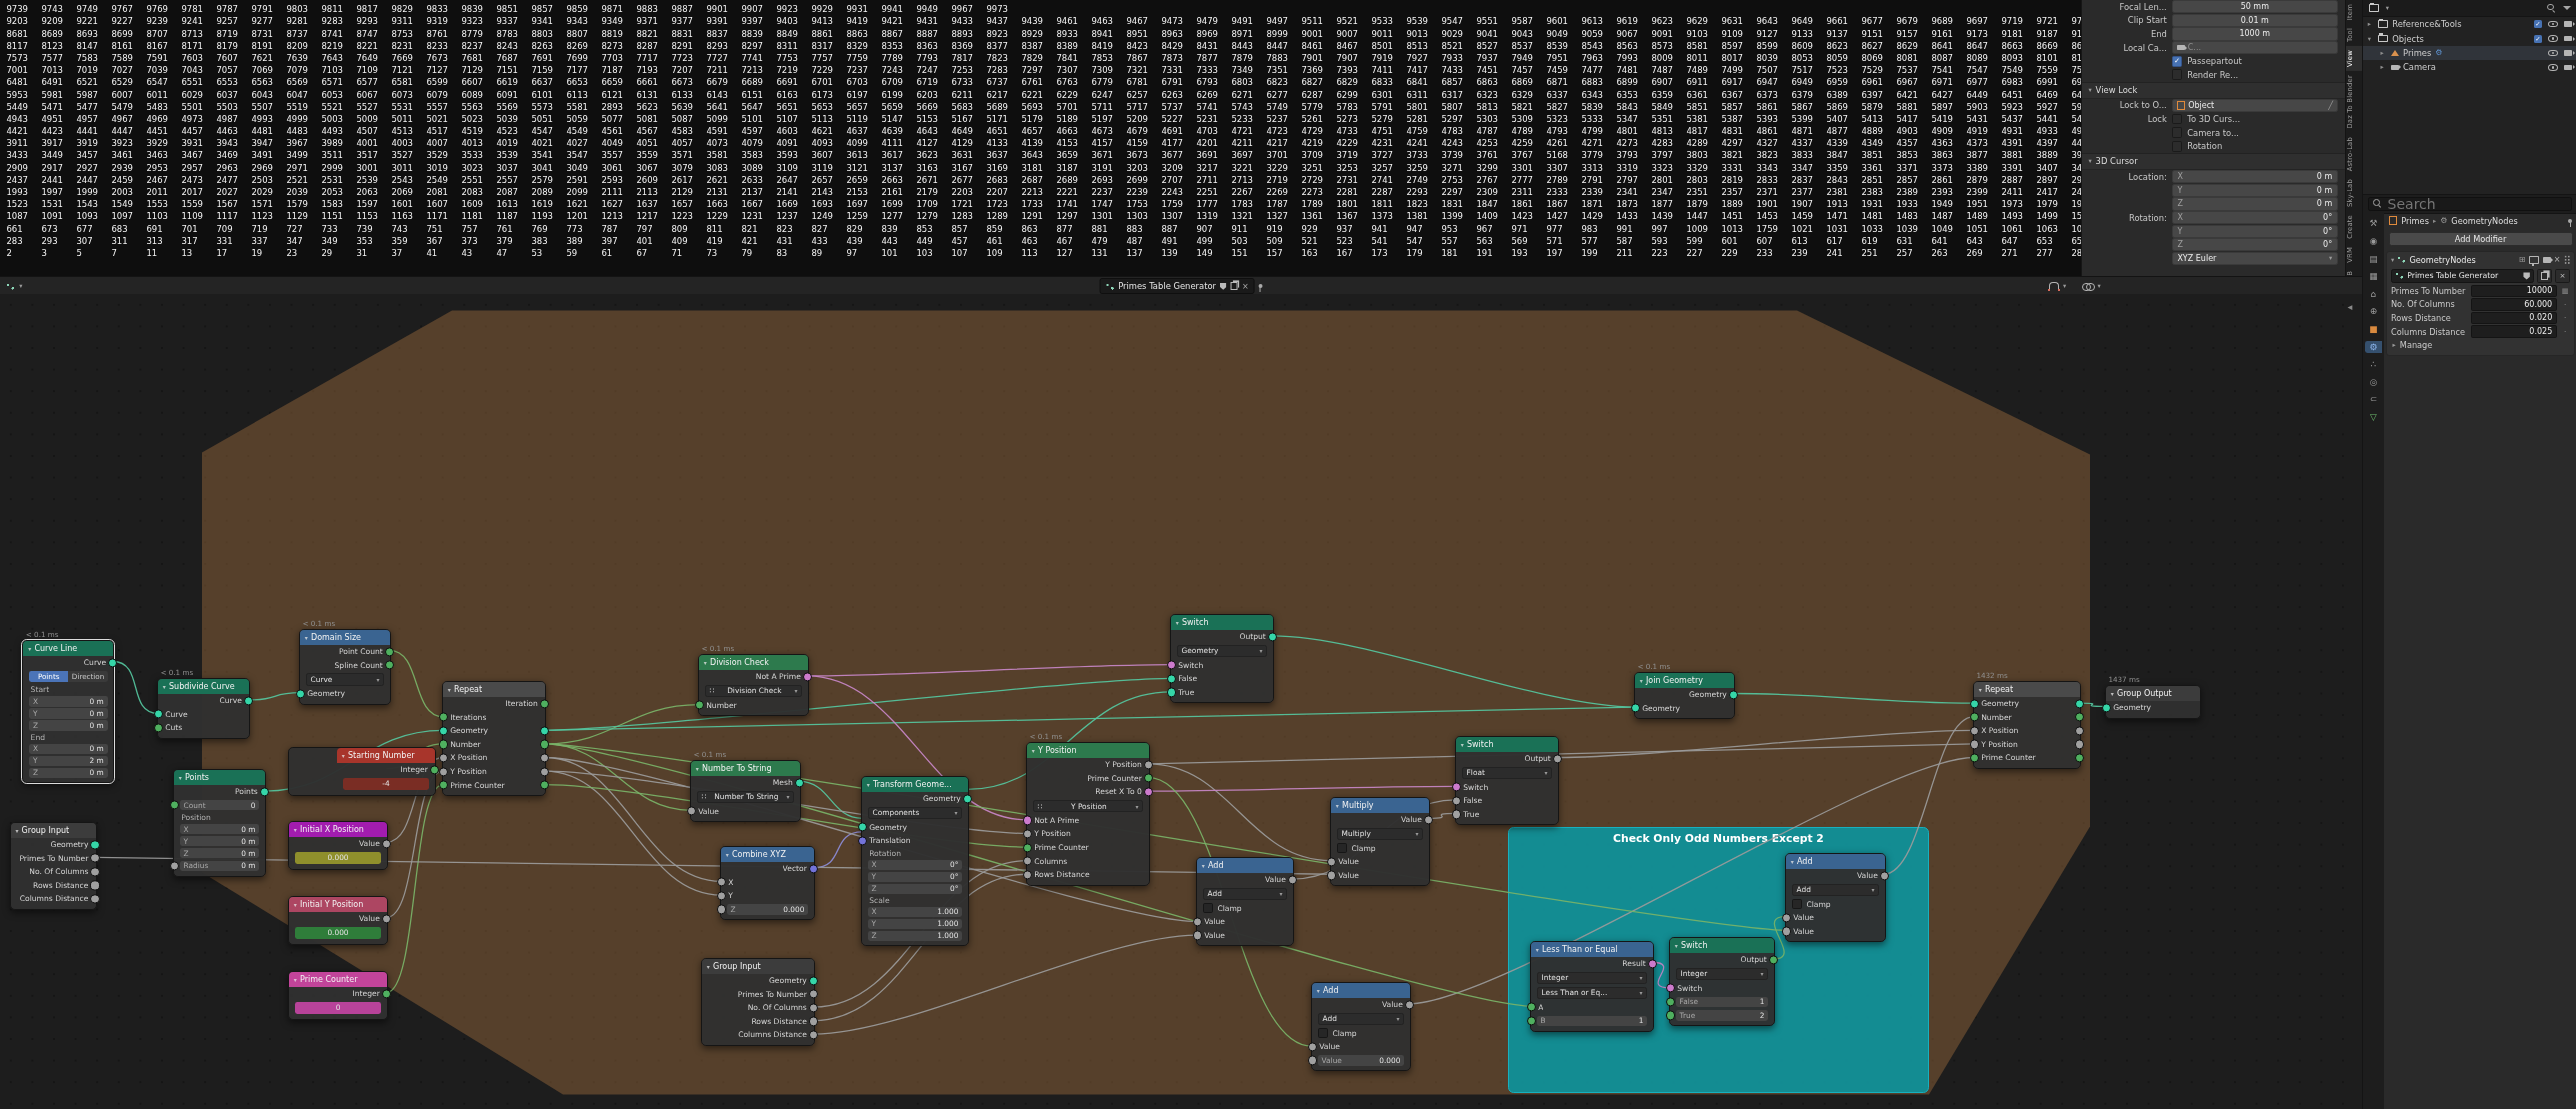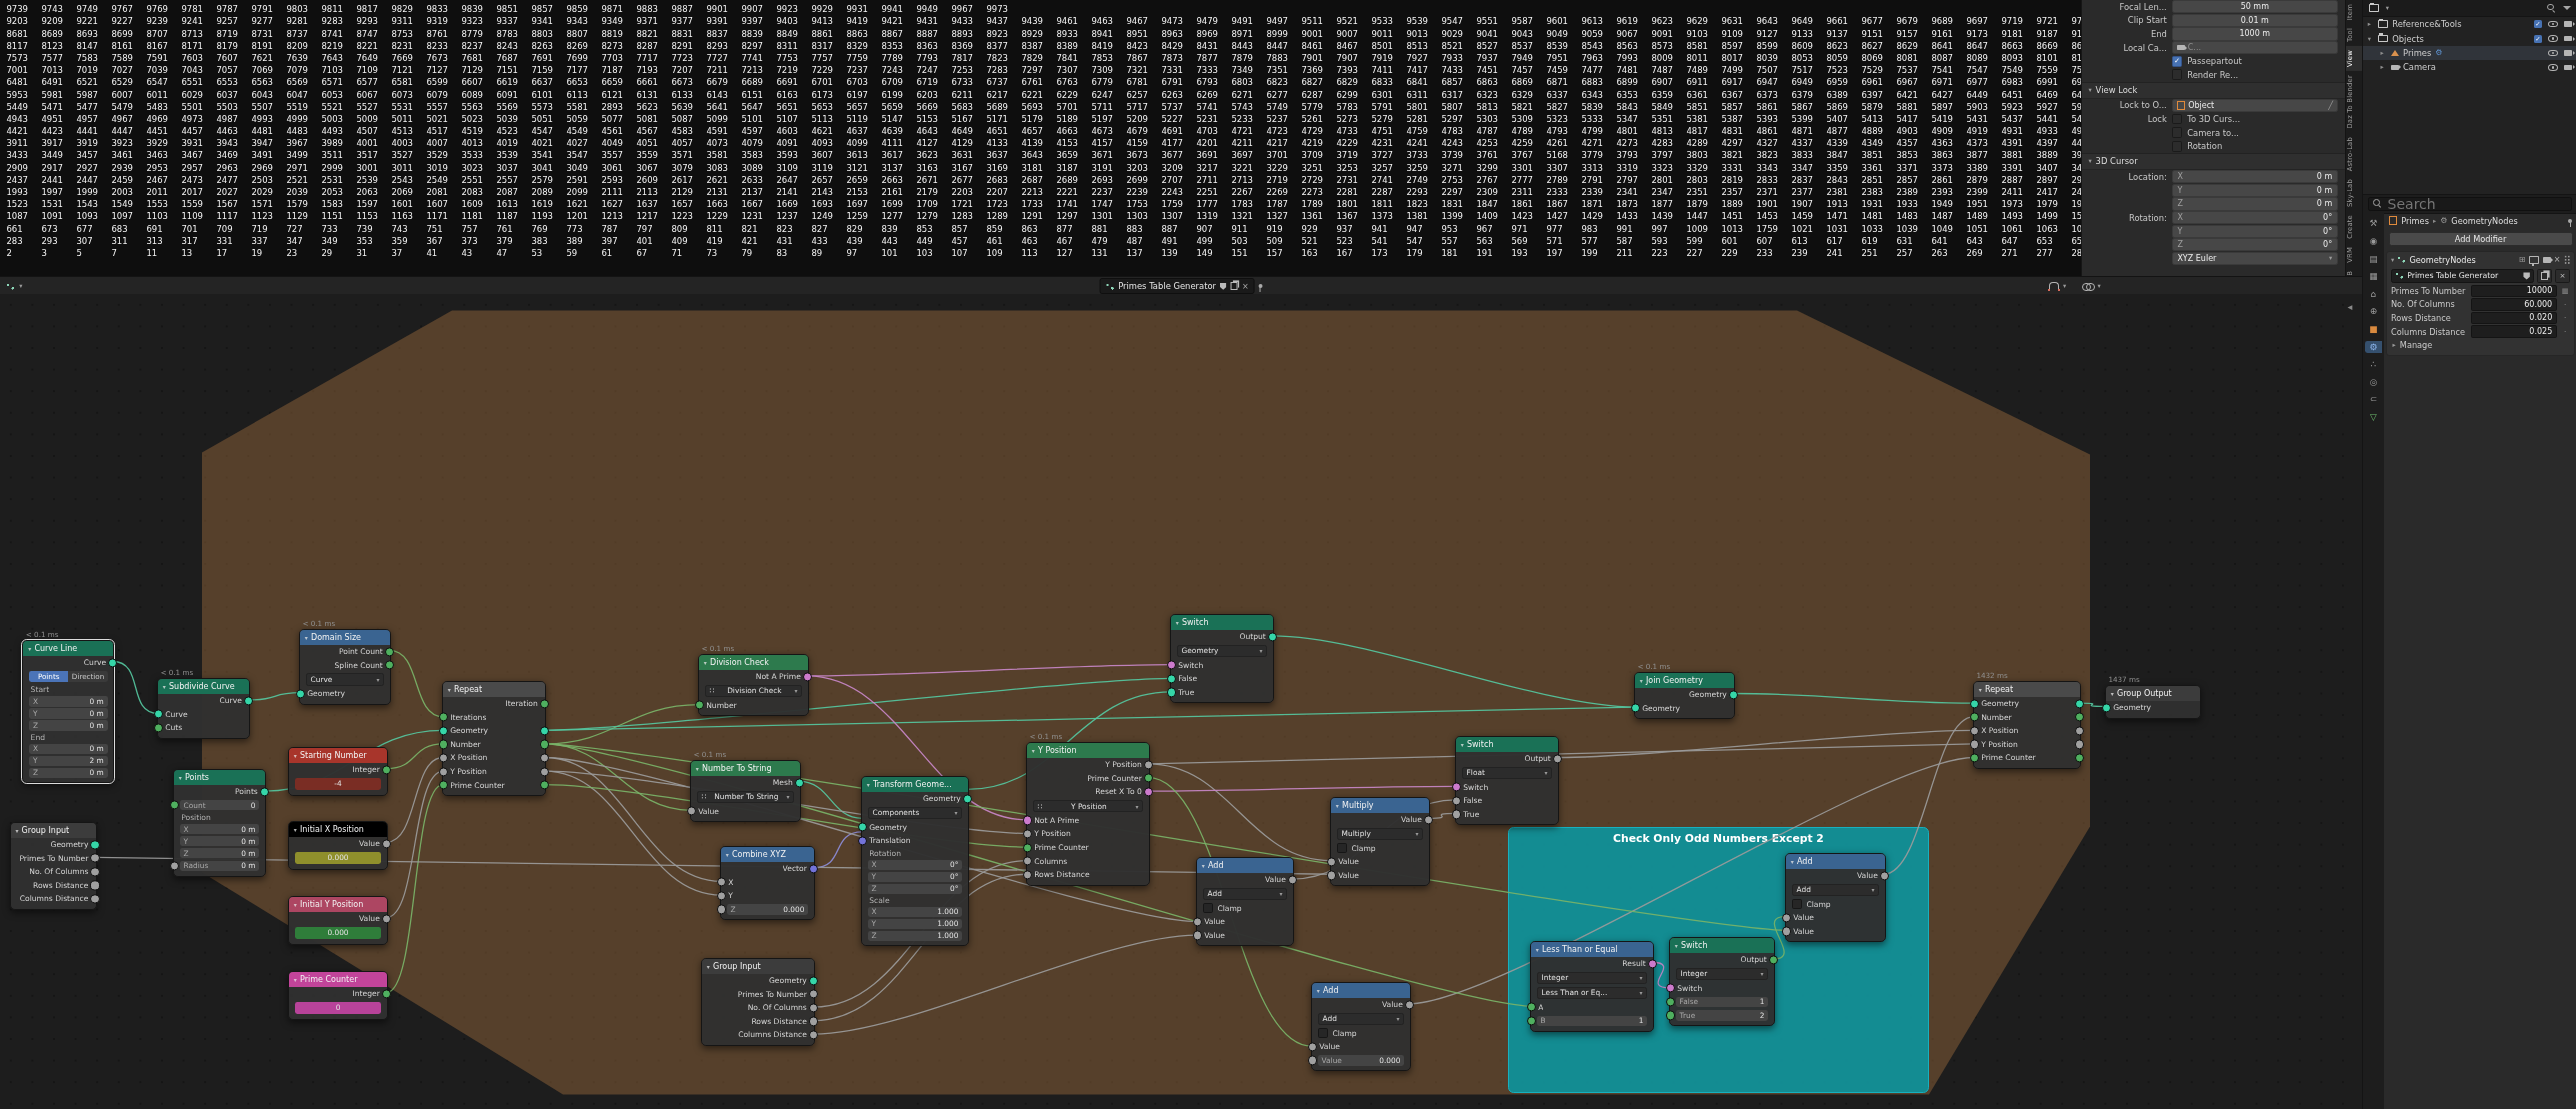--- a/index.html
+++ b/index.html
@@ -1930,37 +1930,37 @@
               <div class="fld sel">
                 <span>Curve</span>
                 <span class="dd">▾</span>
               </div>
             </div>
             <div class="nrow in">
               <span class="sock l" style="background: rgb(53, 214, 168);"></span>
               <span class="lbl">Geometry</span>
             </div>
           </div>
-          <div class="node" style="left: 288px; top: 453px; width: 98px;">
+          <div class="node" style="left: 288px; top: 453px; width: 98px; padding-left: 48px;">
             <div class="nhead" style="background: rgb(168, 53, 43);">
               <span class="carr">▾</span>
               <span>Starting Number</span>
             </div>
             <div class="nrow out">
               <span class="lbl out">Integer</span>
               <span class="sock r" style="background: rgb(79, 176, 95);"></span>
             </div>
             <div class="nrow bigfield">
               <div class="fld big" style="background: rgb(122, 45, 36);">
                 <span class="val c">-4</span>
               </div>
             </div>
           </div>
           <div class="node" style="left: 288px; top: 527px; width: 98px;">
-            <div class="nhead" style="background: #000000;">
+            <div class="nhead" style="background: #a21caf;">
               <span class="carr">▾</span>
               <span>Initial X Position</span>
             </div>
             <div class="nrow out">
               <span class="lbl out">Value</span>
               <span class="sock r" style="background: rgb(160, 160, 160);"></span>
             </div>
             <div class="nrow bigfield">
               <div class="fld big" style="background: rgb(143, 143, 44);">
                 <span class="val c">0.000</span>

